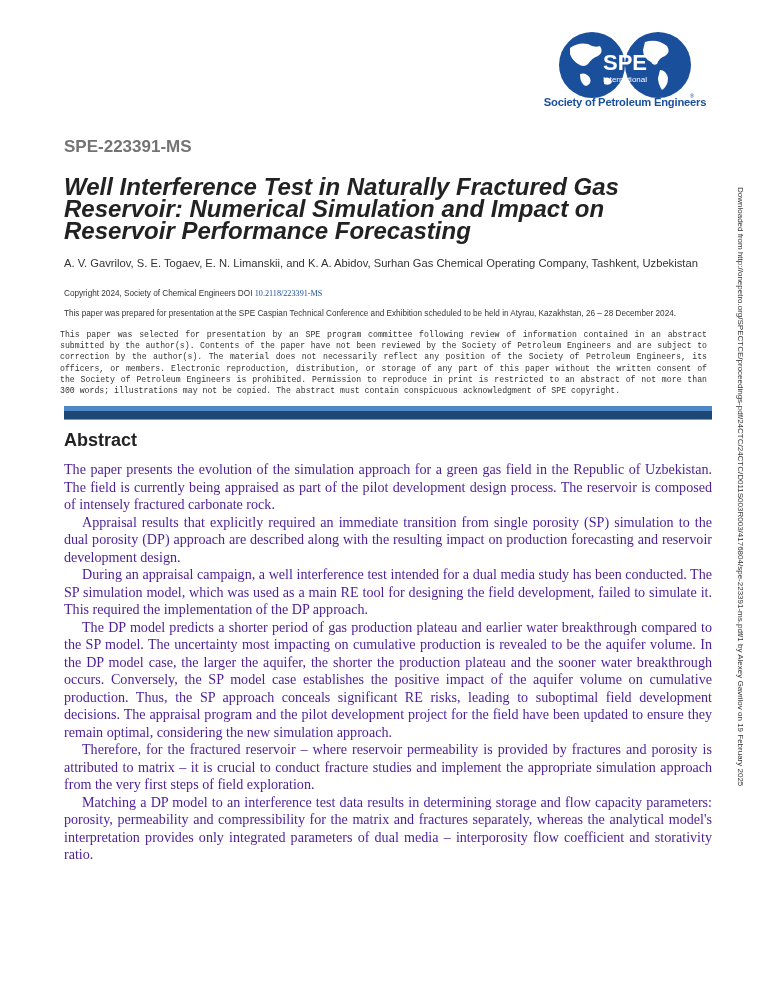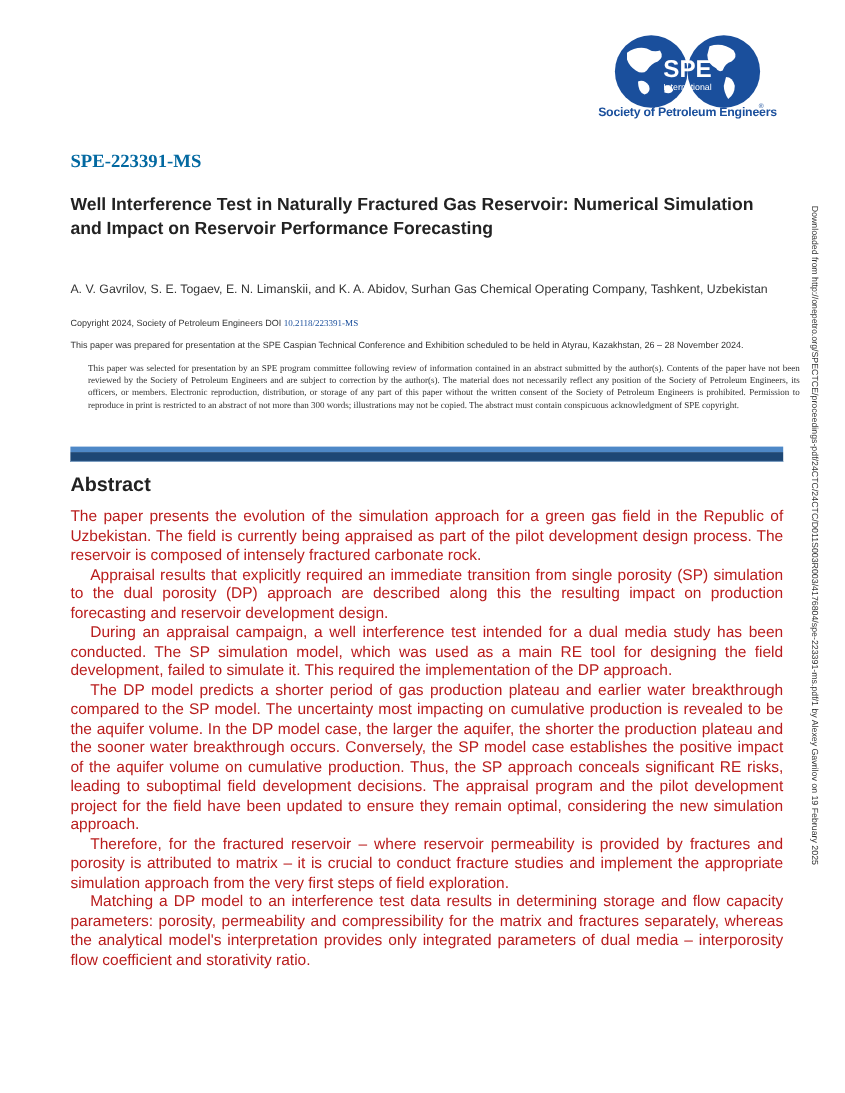--- a/index.html
+++ b/index.html
@@ -4,35 +4,35 @@
 <style>
   html, body { margin:0; padding:0; background:#ffffff; }
   body { width:768px; height:994px; position:relative; overflow:hidden; }
   .page { position:absolute; left:0; top:0; width:768px; height:994px; }
 
   .logo { position:absolute; left:540px; top:30px; width:170px; height:92px; }
   .logo-globes { position:absolute; left:10px; top:0; width:150px; height:70px; }
   .logo-text { position:absolute; left:0; top:66px; width:170px; text-align:center;
     font-family:"Liberation Sans", sans-serif; font-weight:bold; font-size:11.2px; color:#1a4f9c; letter-spacing:-0.2px; white-space:nowrap; }
 
-  .paper-id { position:absolute; left:64px; top:137px; font-family:Liberation Serif, serif; font-weight:bold; font-size:17px; color:#0369a1; }
-  .title { position:absolute; left:64px; top:176px; width:640px; font-family:"Liberation Sans", sans-serif; font-weight:bold; font-size:16px; line-height:22px; color:#222; }
+  .paper-id { position:absolute; left:64px; top:137px; font-family:Liberation Sans, sans-serif; font-weight:bold; font-size:17px; color:#737373; }
+  .title { position:absolute; left:64px; top:176px; width:640px; font-family:"Liberation Sans", sans-serif; font-weight:bold; font-size:24px; line-height:22px; color:#222;font-style:italic; }
   .authors { position:absolute; left:64px; top:238px; width:650px; font-family:"Liberation Sans", sans-serif; font-size:11.2px; line-height:18px; color:#333;margin-top:16px; }
 
   .copyright { position:absolute; left:64px; top:289px; font-family:"Liberation Sans", sans-serif; font-size:8.2px; color:#333; white-space:nowrap; }
   .copyright a { color:#1a4f9c; text-decoration:none;font-family:Liberation Serif, serif; }
   .prepared { position:absolute; left:64px; top:309px; width:650px; font-family:"Liberation Sans", sans-serif; font-size:8.2px; color:#333; white-space:nowrap; }
-  .disclaimer { position:absolute; left:80px; top:329px; width:647px; font-family:Liberation Serif, serif; font-size:8.2px; line-height:11.2px; color:#333; text-align:justify; }
+  .disclaimer { position:absolute; left:60px; top:329px; width:647px; font-family:Liberation Mono, monospace; font-size:8.2px; line-height:11.2px; color:#333; text-align:justify; }
 
   .rule { position:absolute; left:64px; top:406px; width:648px; height:13px; }
   .rule .top { height:5px; background:#4e88c7; }
   .rule .bottom { height:8px; background:#1d4775; border-bottom:1px solid #7a9cc0; }
 
   .abs-heading { position:absolute; left:64px; top:430px; font-family:"Liberation Sans", sans-serif; font-weight:bold; font-size:18px; color:#222; }
-  .abstract { position:absolute; left:64px; top:461px; width:648px; font-family:Liberation Sans, sans-serif; font-size:14.1px; line-height:17.5px; color:#b91c1c; }
+  .abstract { position:absolute; left:64px; top:461px; width:648px; font-family:Liberation Serif, serif; font-size:14.1px; line-height:17.5px; color:#4c1d95; }
   .abstract p { margin:0; text-align:justify; text-indent:18px; }
   .abstract p:first-child { text-indent:0; }
 
   .sidebar { position:absolute; left:733px; top:187px; width:14px; height:580px; }
   .sidebar span { position:absolute; left:0; top:0; transform-origin:0 0; transform:translate(12px,0) rotate(90deg);
     font-family:"Liberation Sans", sans-serif; font-size:8px; color:#333; white-space:nowrap; }
 </style>
 </head>
 <body>
 
@@ -52,34 +52,34 @@
       <text x="142" y="68" text-anchor="middle" font-family="Liberation Sans, sans-serif" font-size="6" fill="#1a4f9c">®</text>
     </svg>
     <div class="logo-text">Society of Petroleum Engineers</div>
   </div>
 
   <div class="paper-id">SPE-223391-MS</div>
   <div class="title">Well Interference Test in Naturally Fractured Gas Reservoir: Numerical Simulation and Impact on Reservoir Performance Forecasting</div>
   <div class="authors">A. V. Gavrilov, S. E. Togaev, E. N. Limanskii, and K. A. Abidov, Surhan Gas Chemical Operating Company, Tashkent, Uzbekistan</div>
 
   <div class="copyright">
-    <span>Copyright 2024, Society of Petroleum Engineers DOI </span><a>10.2118/223391-MS</a>
+    <span>Copyright 2024, Society of Chemical Engineers DOI </span><a>10.2118/223391-MS</a>
   </div>
-  <div class="prepared">This paper was prepared for presentation at the SPE Caspian Technical Conference and Exhibition scheduled to be held in Atyrau, Kazakhstan, 26 – 28 November 2024.</div>
+  <div class="prepared">This paper was prepared for presentation at the SPE Caspian Technical Conference and Exhibition scheduled to be held in Atyrau, Kazakhstan, 26 – 28 December 2024.</div>
   <div class="disclaimer">This paper was selected for presentation by an SPE program committee following review of information contained in an abstract submitted by the author(s). Contents of the paper have not been reviewed by the Society of Petroleum Engineers and are subject to correction by the author(s). The material does not necessarily reflect any position of the Society of Petroleum Engineers, its officers, or members. Electronic reproduction, distribution, or storage of any part of this paper without the written consent of the Society of Petroleum Engineers is prohibited. Permission to reproduce in print is restricted to an abstract of not more than 300 words; illustrations may not be copied. The abstract must contain conspicuous acknowledgment of SPE copyright.</div>
 
   <div class="rule">
     <div class="top"></div>
     <div class="bottom"></div>
   </div>
 
   <div class="abs-heading">Abstract</div>
   <div class="abstract">
     <p>The paper presents the evolution of the simulation approach for a green gas field in the Republic of Uzbekistan. The field is currently being appraised as part of the pilot development design process. The reservoir is composed of intensely fractured carbonate rock.</p>
-    <p>Appraisal results that explicitly required an immediate transition from single porosity (SP) simulation to the dual porosity (DP) approach are described along this the resulting impact on production forecasting and reservoir development design.</p>
+    <p>Appraisal results that explicitly required an immediate transition from single porosity (SP) simulation to the dual porosity (DP) approach are described along with the resulting impact on production forecasting and reservoir development design.</p>
     <p>During an appraisal campaign, a well interference test intended for a dual media study has been conducted. The SP simulation model, which was used as a main RE tool for designing the field development, failed to simulate it. This required the implementation of the DP approach.</p>
     <p>The DP model predicts a shorter period of gas production plateau and earlier water breakthrough compared to the SP model. The uncertainty most impacting on cumulative production is revealed to be the aquifer volume. In the DP model case, the larger the aquifer, the shorter the production plateau and the sooner water breakthrough occurs. Conversely, the SP model case establishes the positive impact of the aquifer volume on cumulative production. Thus, the SP approach conceals significant RE risks, leading to suboptimal field development decisions. The appraisal program and the pilot development project for the field have been updated to ensure they remain optimal, considering the new simulation approach.</p>
     <p>Therefore, for the fractured reservoir – where reservoir permeability is provided by fractures and porosity is attributed to matrix – it is crucial to conduct fracture studies and implement the appropriate simulation approach from the very first steps of field exploration.</p>
     <p>Matching a DP model to an interference test data results in determining storage and flow capacity parameters: porosity, permeability and compressibility for the matrix and fractures separately, whereas the analytical model's interpretation provides only integrated parameters of dual media – interporosity flow coefficient and storativity ratio.</p>
   </div>
 
   <div class="sidebar">
     <span>Downloaded from http://onepetro.org/SPECTCE/proceedings-pdf/24CTC/24CTC/D011S003R003/4176804/spe-223391-ms.pdf/1 by Alexey Gavrilov on 19 February 2025</span>
   </div>
 

